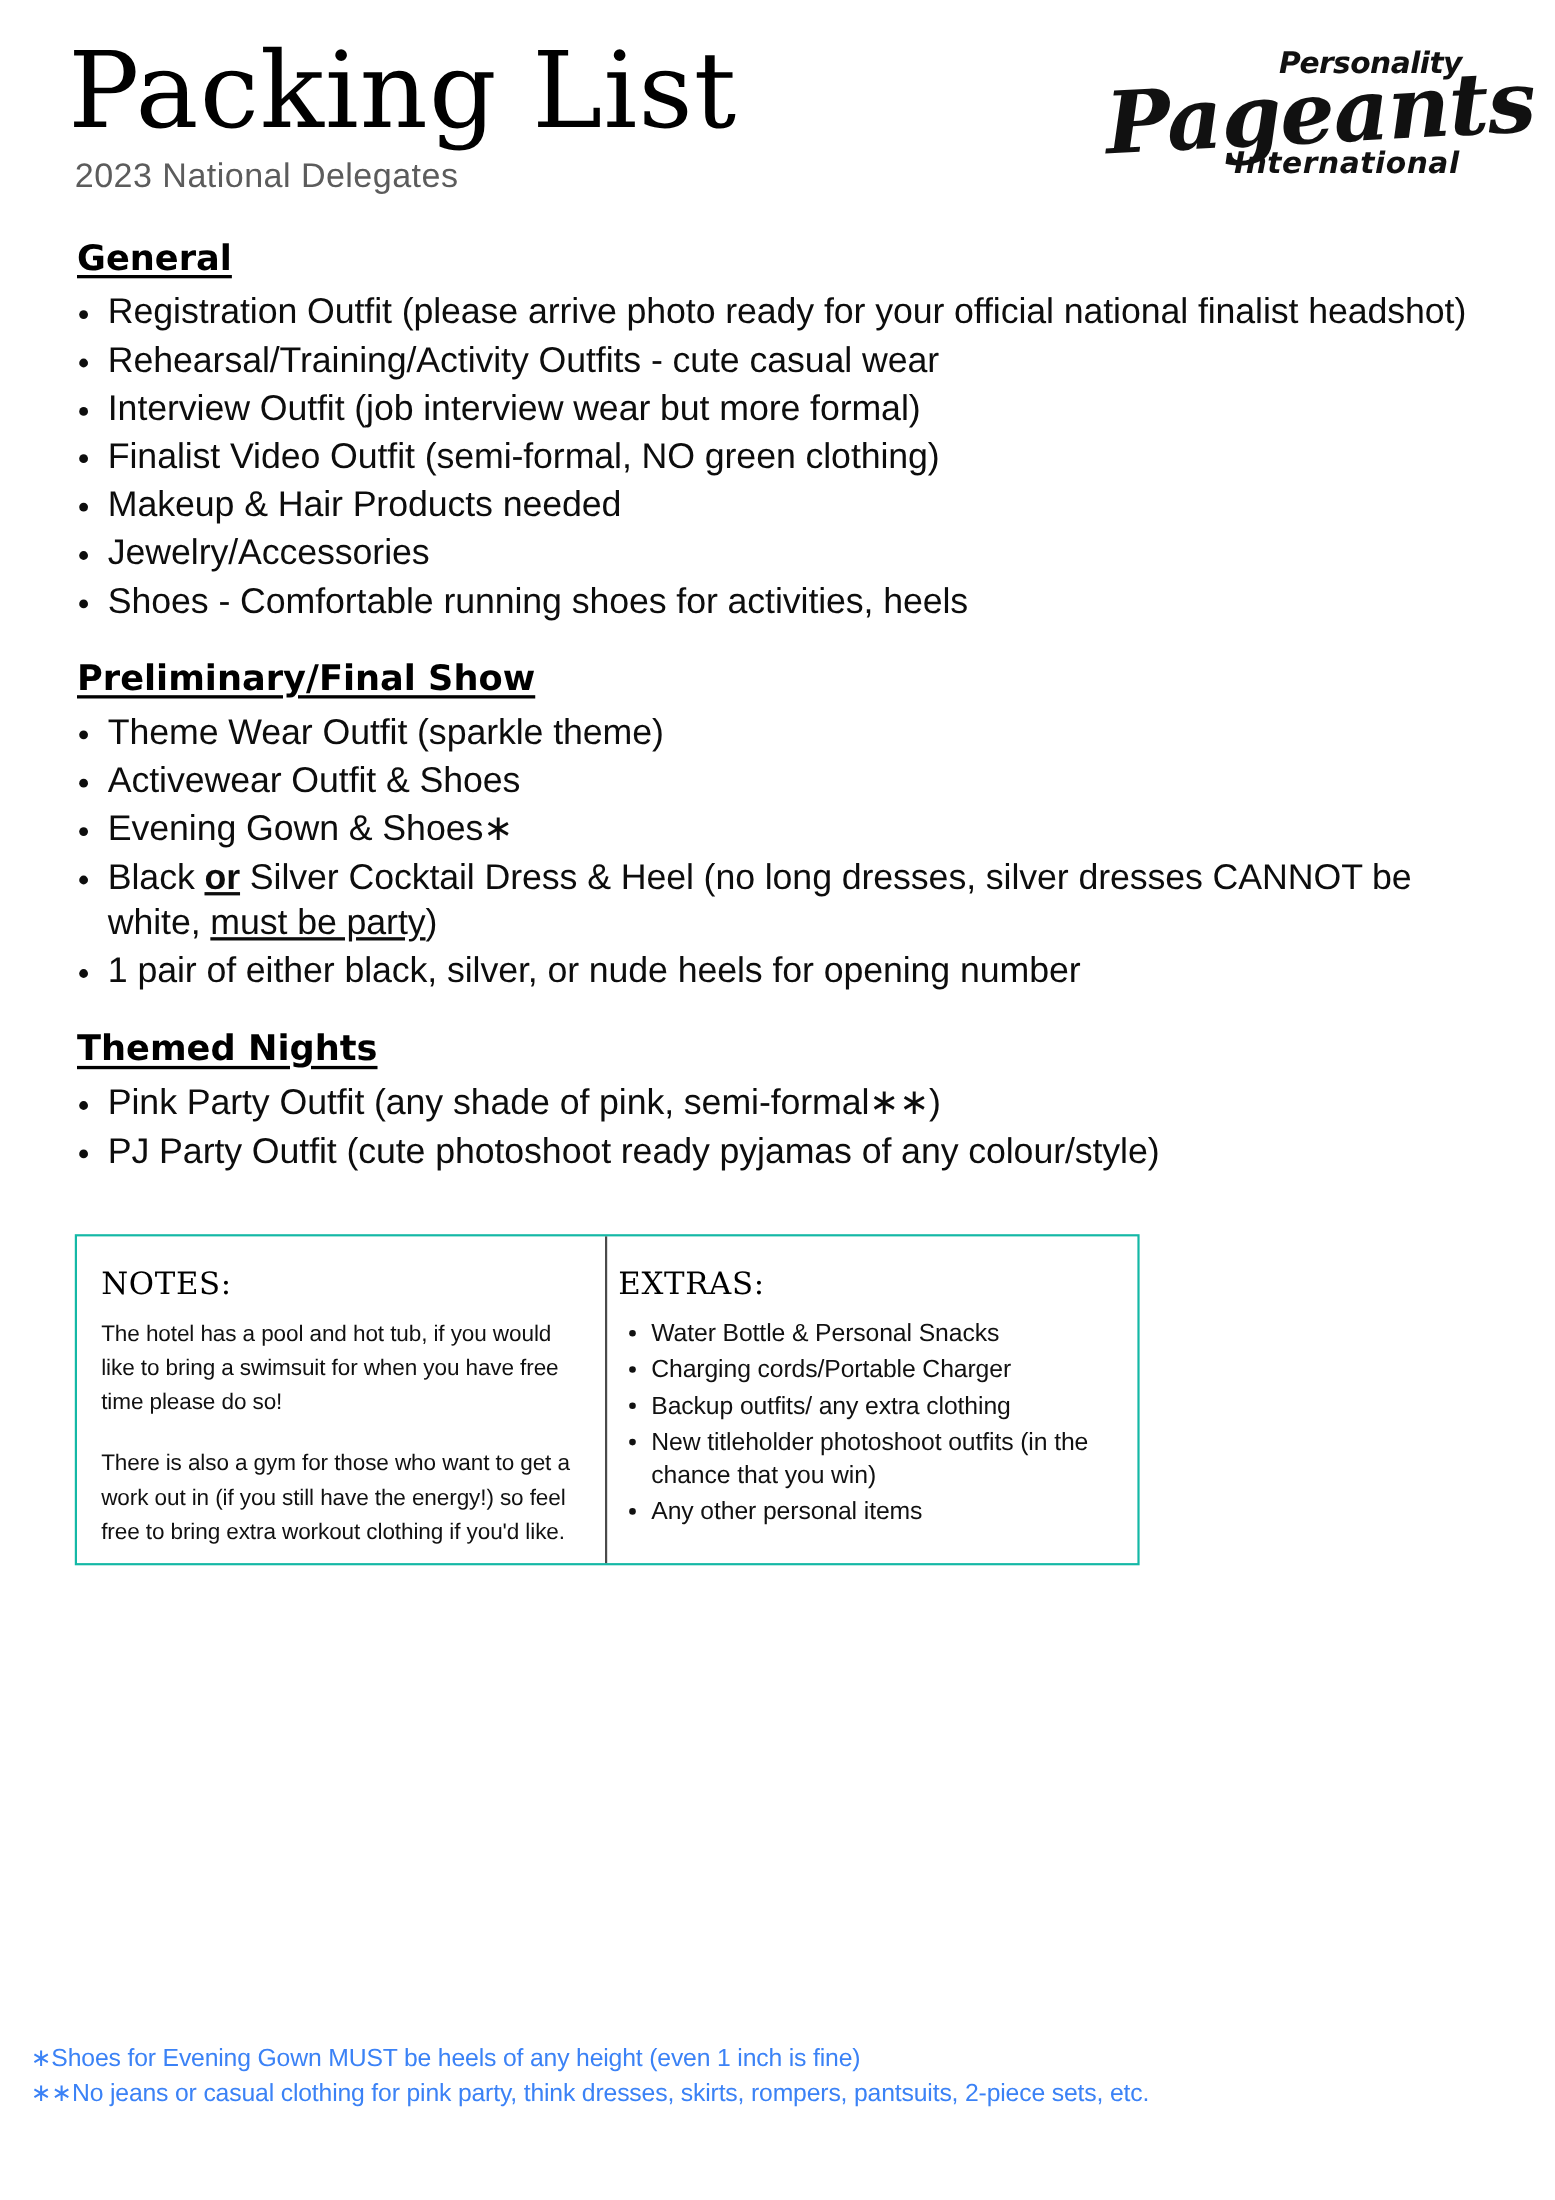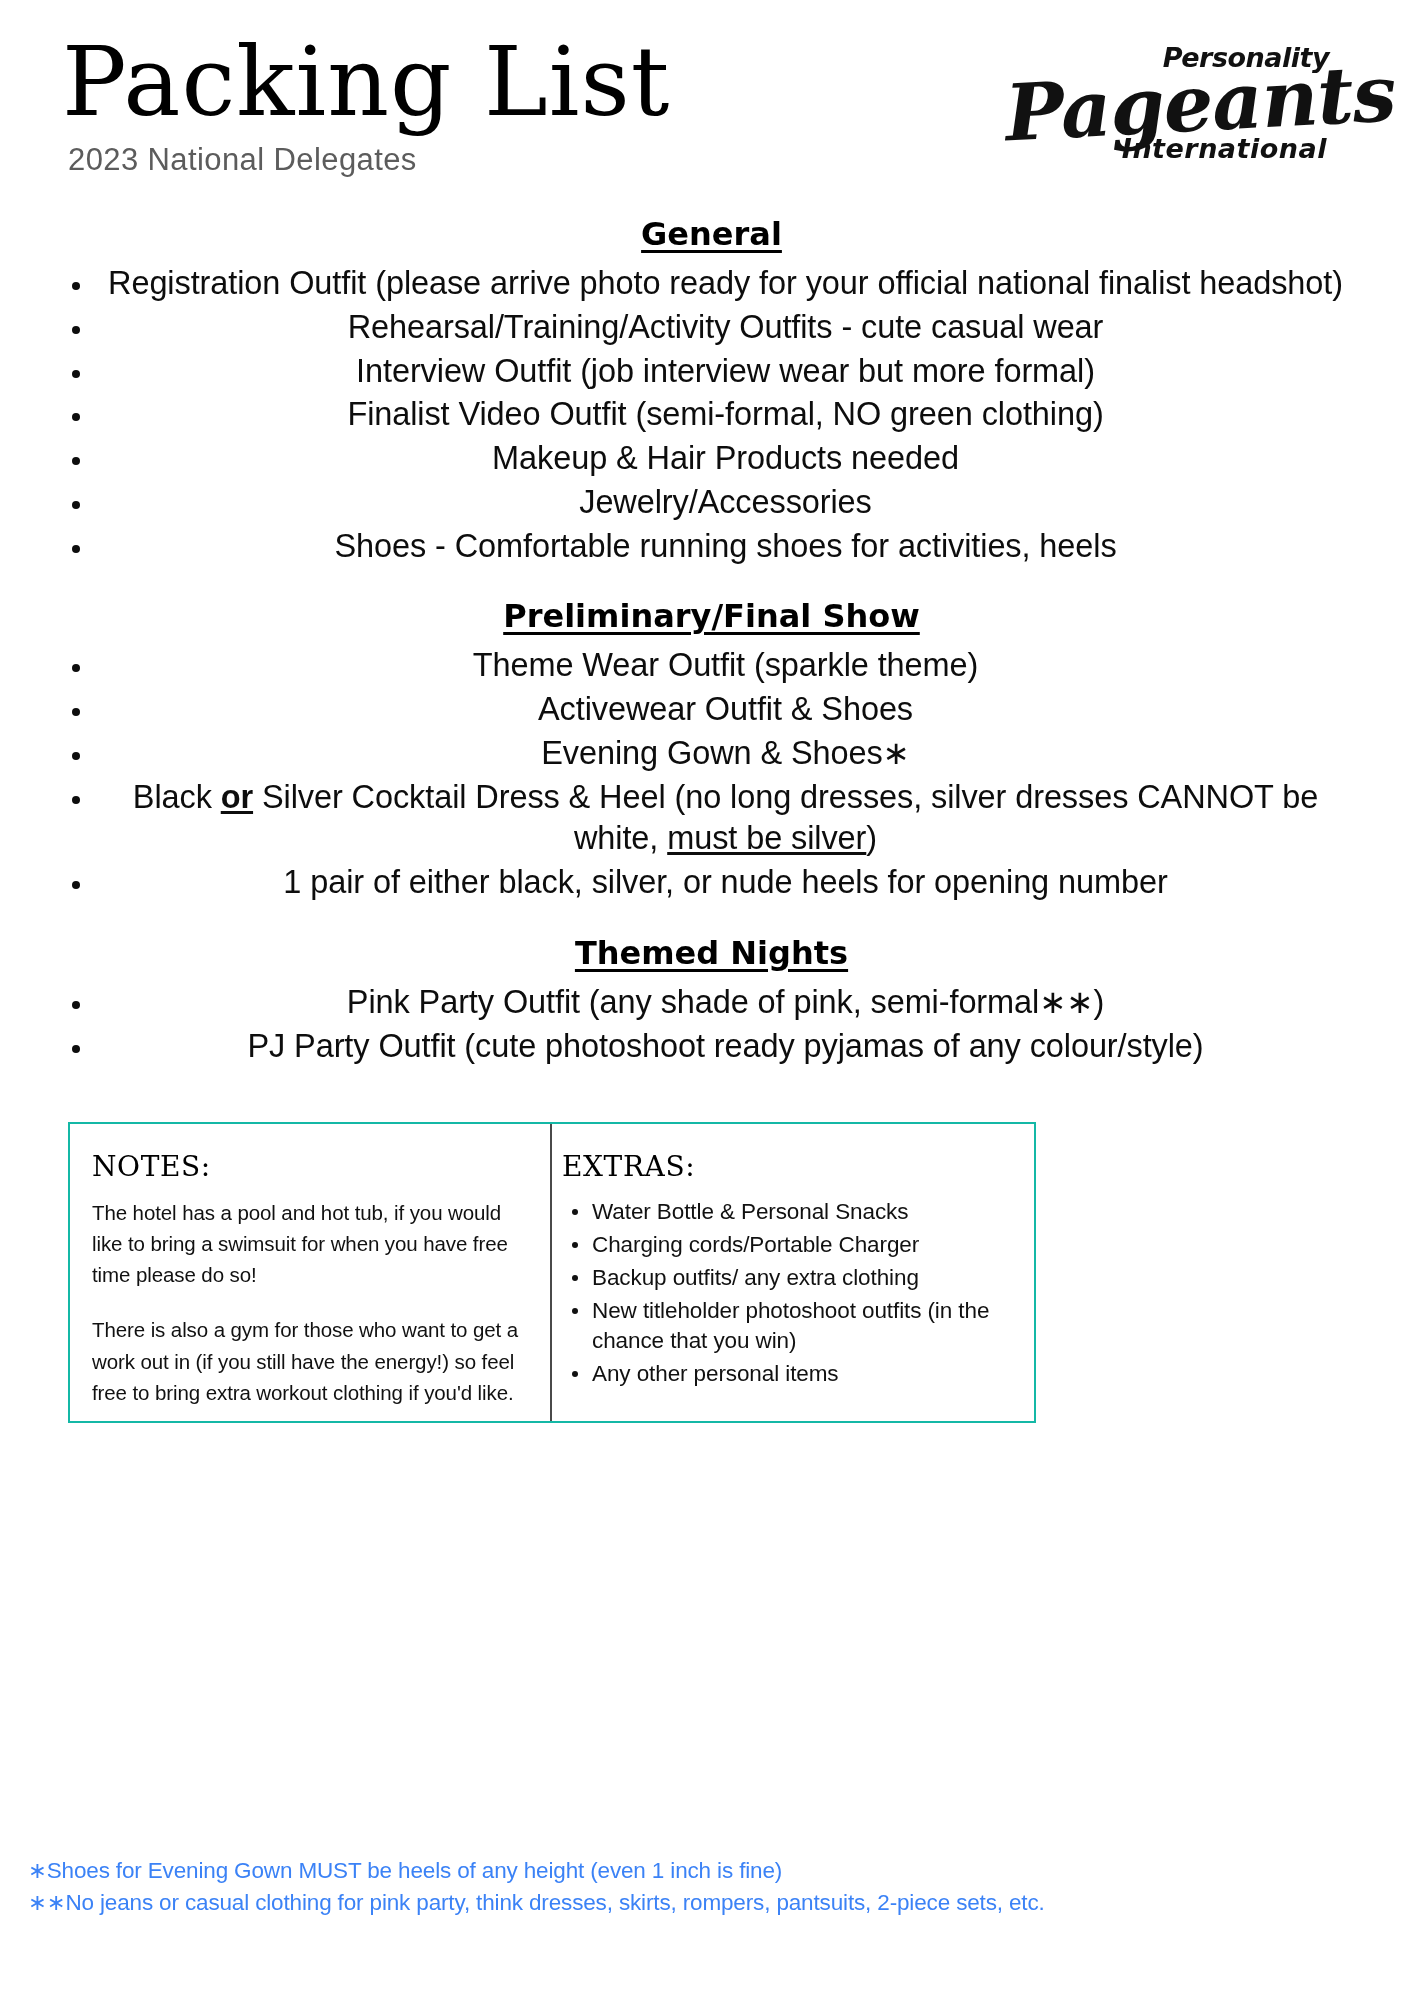--- a/index.html
+++ b/index.html
@@ -92,21 +92,20 @@
     letter-spacing: 0.5px;
     margin-top: -6px;
     text-align: right;
     margin-right: 8px;
   }
 
   
   .content {
     position: relative;
     padding: 0 40px 0 56px;
-    text-align: center;
   }
   .section { margin-bottom: 4px; }
   .section-heading {
     font-family: "DejaVu Sans", sans-serif;
     font-weight: bold;
     font-size: 32px;
     text-decoration: underline;
     text-underline-offset: 5px;
     margin: 0 0 10px 14px;
     letter-spacing: 0px;
@@ -251,21 +250,21 @@
     </div>
 
     <div class="gap-general"></div>
 
     <div class="section">
       <div class="section-heading">Preliminary/Final Show</div>
       <ul class="bullets">
         <li>Theme Wear Outfit (sparkle theme)</li>
         <li>Activewear Outfit &amp; Shoes</li>
         <li>Evening Gown &amp; Shoes∗</li>
-        <li><span>Black </span><b class="u">or</b><span> Silver Cocktail Dress &amp; Heel (no long dresses, silver dresses CANNOT be white, </span><span class="u">must be silver</span><span>)</span></li>
+        <li><span>Black </span><b class="u">or</b><span> Silver Cocktail Dress &amp; Heel (no long dresses, silver dresses CANNOT be white, </span><span class="u">must be party</span><span>)</span></li>
         <li>1 pair of either black, silver, or nude heels for opening number</li>
       </ul>
     </div>
 
     <div class="gap-prelim"></div>
 
     <div class="section">
       <div class="section-heading">Themed Nights</div>
       <ul class="bullets">
         <li>Pink Party Outfit (any shade of pink, semi-formal∗∗)</li>

